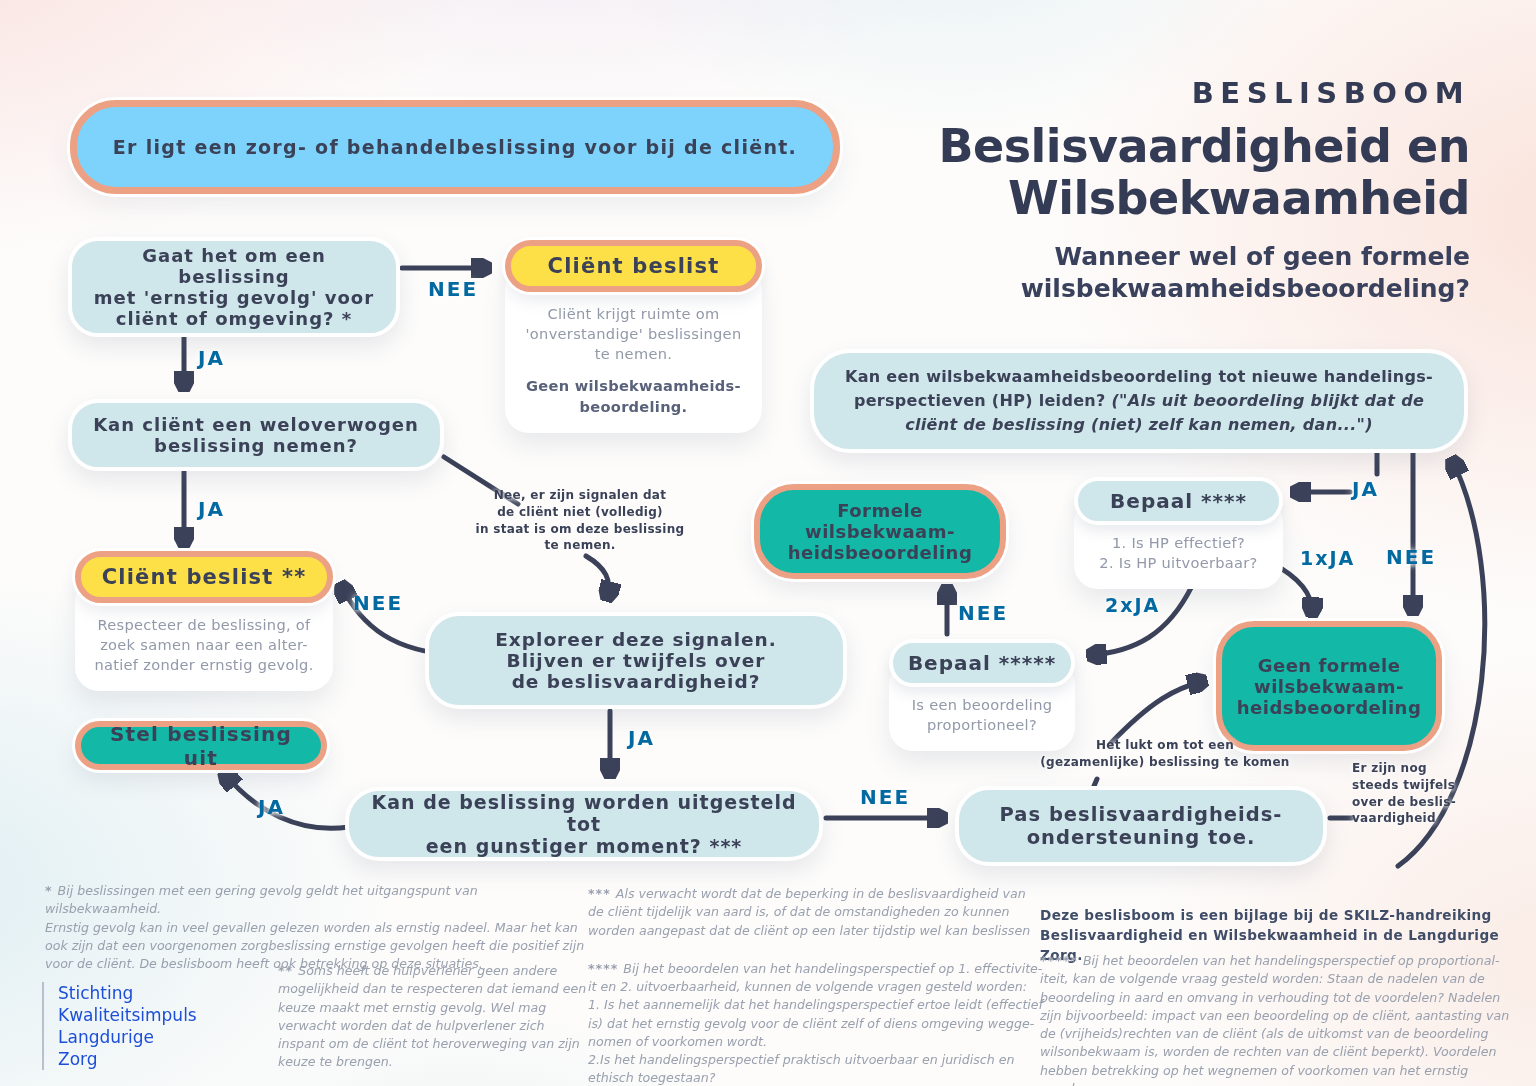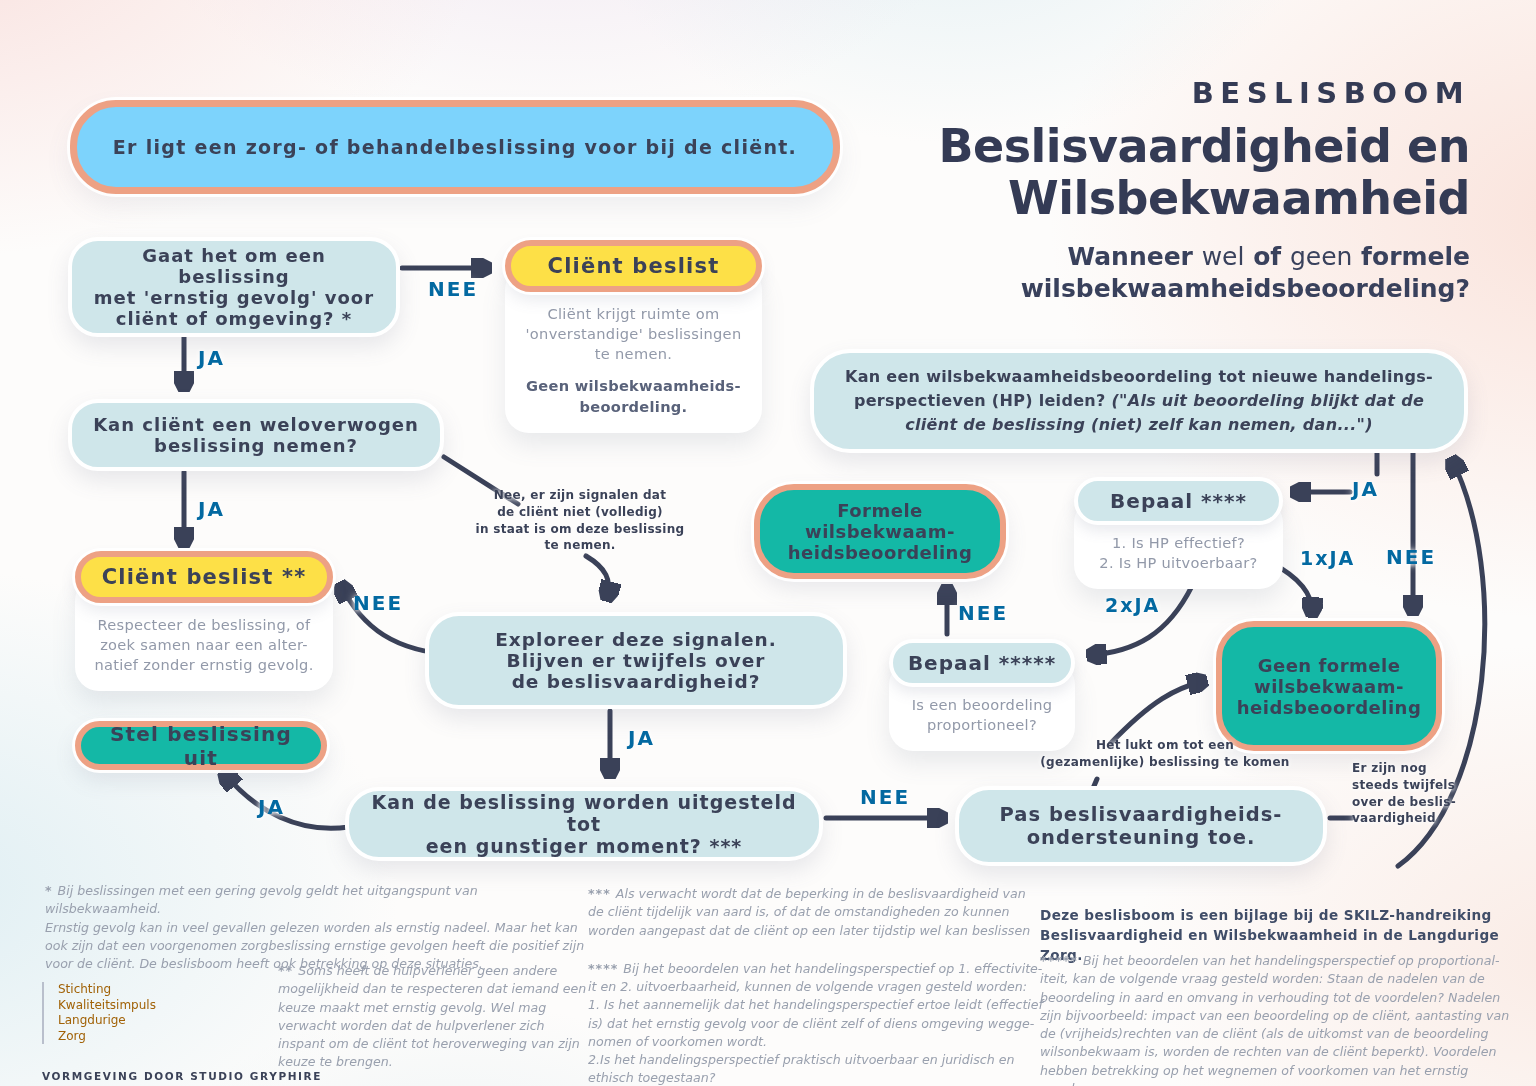--- a/index.html
+++ b/index.html
@@ -45,38 +45,38 @@
 
   .note{position:absolute;color:#3b4258;font-weight:700;font-size:12px;line-height:1.4;letter-spacing:.3px;
     text-align:center;text-shadow:0 1px 4px #fff,0 0 8px rgba(255,255,255,.95);}
   .lbl{position:absolute;color:#0369a1;font-weight:800;font-size:20px;letter-spacing:2px;
     text-shadow:0 1px 4px #fff,0 0 9px rgba(255,255,255,.95);}
 
   .titleblock{position:absolute;right:66px;top:76px;text-align:right;color:#343b55;}
   .kicker{font-size:29px;font-weight:800;letter-spacing:6.5px;}
   .maintitle{margin-top:10px;font-size:46px;font-weight:700;line-height:1.14;letter-spacing:-0.5px;white-space:pre-line;}
   .subtitle{margin-top:16px;font-size:25px;font-weight:600;line-height:1.3;white-space:pre-line;color:#39415c;}
-  .subtitle .b{font-weight:400;}
+  .subtitle .b{font-weight:700;}
 
   .hpbox{font-size:16px;line-height:1.5;letter-spacing:.3px;padding:12px 30px;border-radius:40px;}
   .hpbox .it{font-style:italic;}
 
   .fncol{position:absolute;color:#99a0ae;font-style:italic;font-size:12.6px;line-height:1.45;}
   .fn{margin:0 0 20px;}
   .fn-marker{font-weight:700;margin-right:5px;letter-spacing:1px;}
   .fn-text{white-space:pre-line;}
 
   .ref{position:absolute;color:#404d68;font-size:13.6px;font-weight:600;line-height:1.48;letter-spacing:.4px;white-space:pre-line;}
   .ref .bold{font-weight:800;}
 
   .logo{position:absolute;left:42px;top:982px;}
   .logorow{display:flex;align-items:center;gap:14px;}
   .letters{font-size:50px;font-weight:800;letter-spacing:-2px;line-height:1;}
   .lg0{color:#c7285c;} .lg1{color:#e8742f;} .lg2{color:#23a7b6;} .lg3{color:#8246a5;} .lg4{color:#4e52ae;}
-  .org{border-left:2px solid #b9bfcc;padding-left:14px;font-size:12px;color:#a16207;font-weight:500;
+  .org{border-left:2px solid #b9bfcc;padding-left:14px;font-size:17px;color:#1d4ed8;font-weight:500;
     line-height:1.3;white-space:pre-line;}
   .credit{margin-top:26px;font-size:10.5px;letter-spacing:1.6px;color:#3b4258;font-weight:600;}
   .credit .b{font-weight:800;}
 
   svg.arrows{position:absolute;inset:0;pointer-events:none;}
   svg.arrows path{fill:none;stroke:#3a4158;stroke-width:5;stroke-linecap:round;}
 </style>
 </head>
 <body>
 

